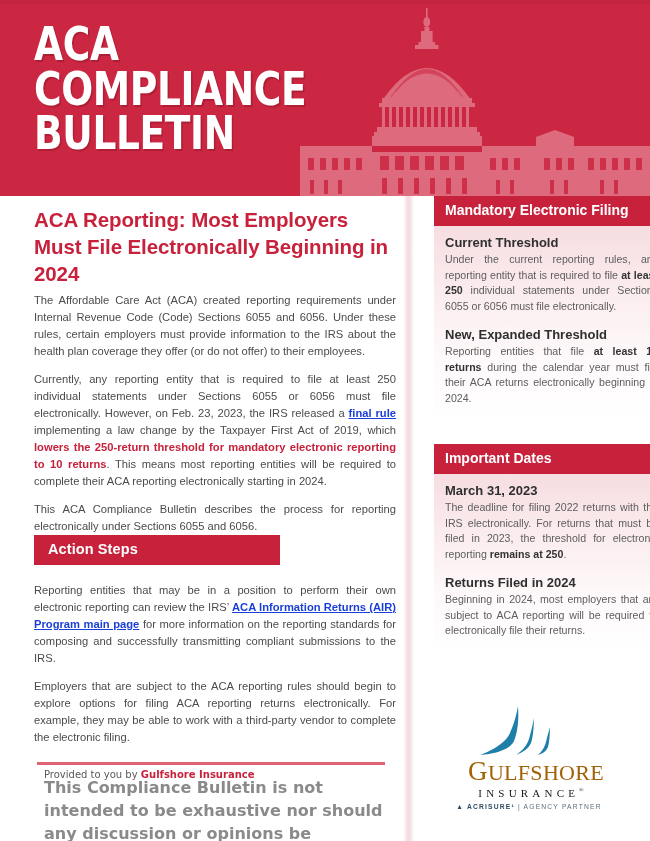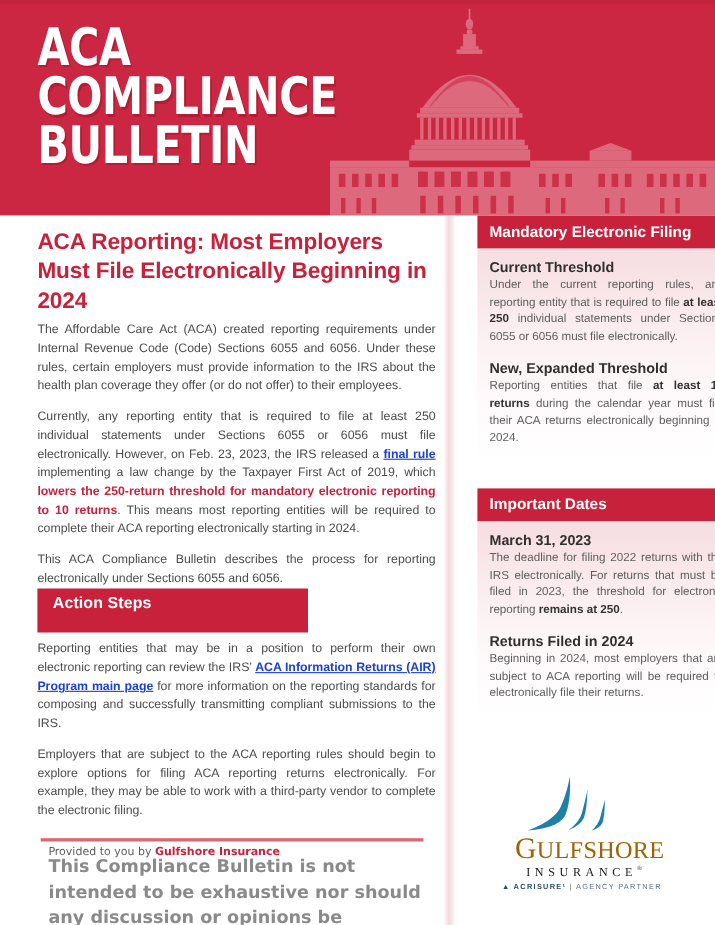--- a/index.html
+++ b/index.html
@@ -115,21 +115,21 @@
     text-decoration: underline;
     font-weight: bold;
   }
 
   
   .action-bar {
     position: absolute;
     left: 34px;
     top: 339px;
     width: 246px;
-    height: 40px;
+    height: 30px;
     background: #C8213C;
   }
   .action-bar span {
     display: block;
     color: #ffffff;
     font-size: 14.5px;
     font-weight: bold;
     padding: 6px 0 0 14px;
     letter-spacing: 0.1px;
   }

